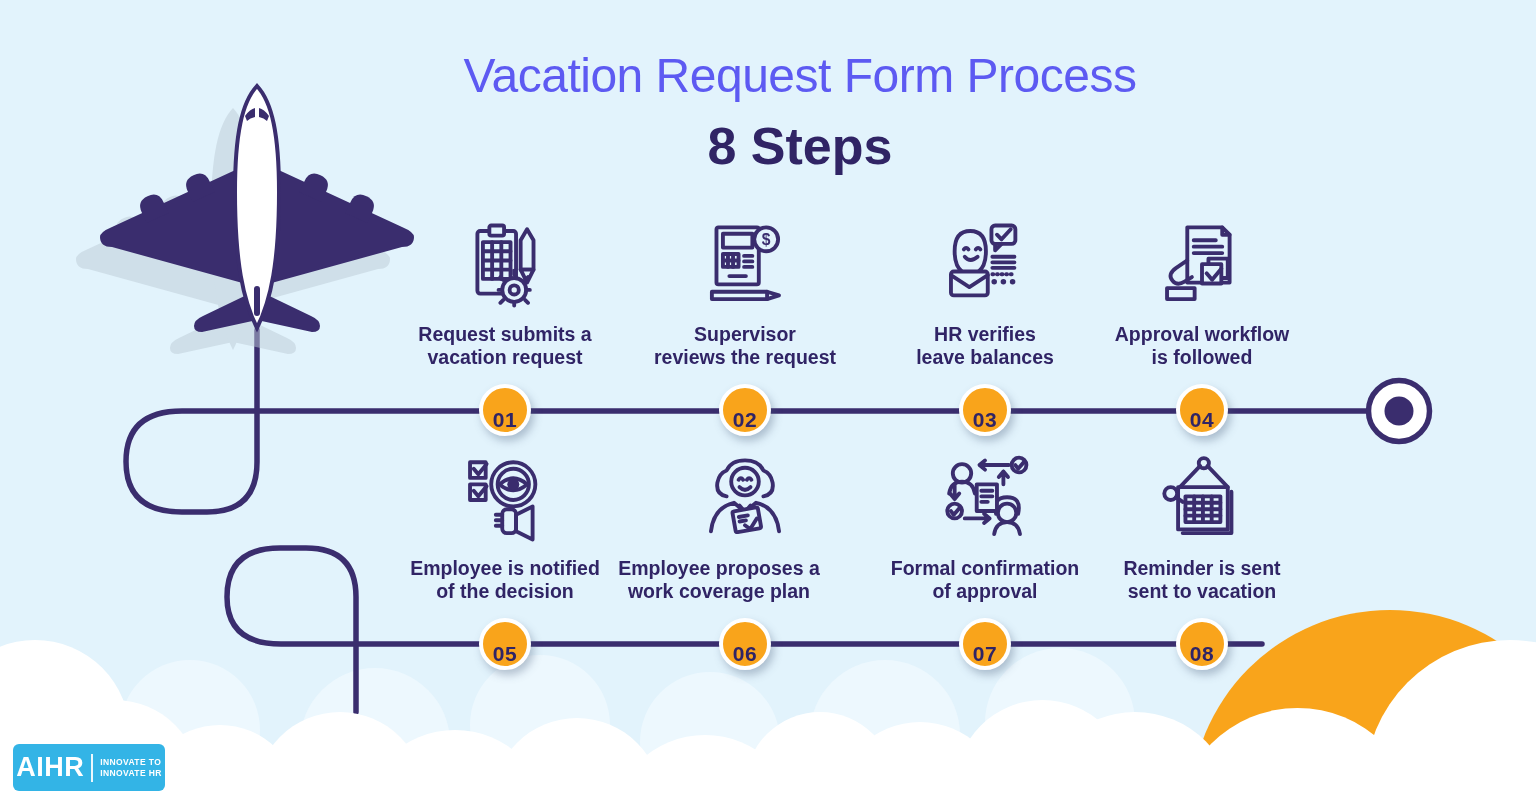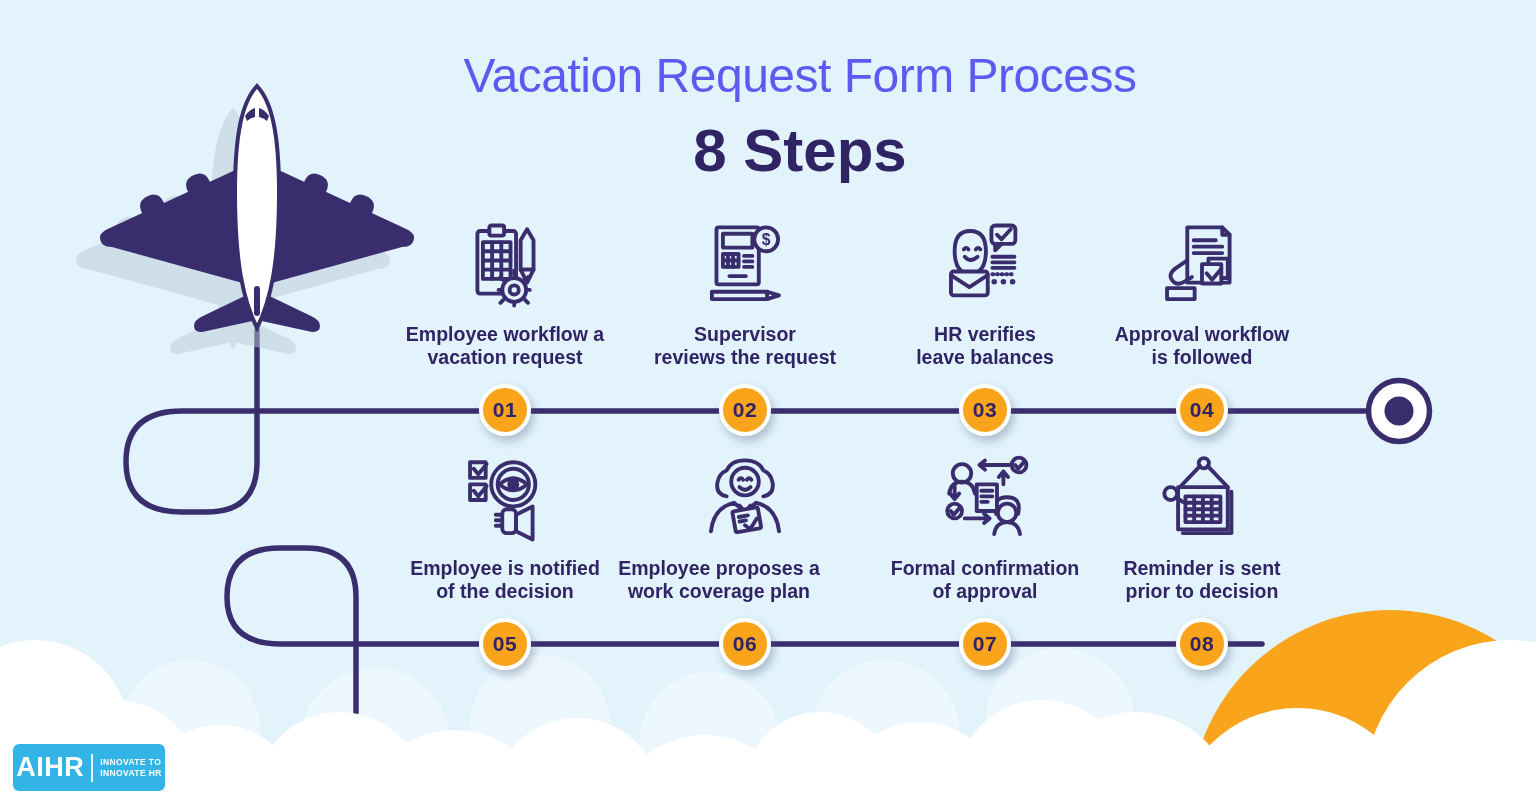--- a/index.html
+++ b/index.html
@@ -14,21 +14,21 @@
     font-family:"Liberation Sans", sans-serif;
   }
   .abs{position:absolute;}
   
   .title1{
     left:300px; top:48px; width:1000px; text-align:center;
     font-size:48px; font-weight:normal; color:var(--purple); letter-spacing:-0.5px; z-index:7;
   }
   .title2{
     left:300px; top:116px; width:1000px; text-align:center;
-    font-size:60px; font-weight:bold; color:var(--navy); z-index:7;
+    font-size:52px; font-weight:bold; color:var(--navy); z-index:7;
   }
   
   .cloud{border-radius:50%; background:var(--cloud); z-index:4;}
   .cloud-tint{border-radius:50%; background:var(--tint); z-index:1;}
   .sun{border-radius:50%; background:var(--orange); z-index:2;}
   
   .timeline{left:0; top:0; z-index:3;}
   .tl{fill:none; stroke:var(--line); stroke-width:5.5; stroke-linecap:round;}
   
   .step-icon{width:92px; height:92px; z-index:5;}
@@ -38,21 +38,21 @@
   .ic-text{fill:var(--line); font:bold 17px "Liberation Sans", sans-serif; text-anchor:middle; stroke:none;}
   .step-label{
     width:300px; text-align:center; z-index:5;
     font-size:19.5px; font-weight:bold; line-height:23px; color:var(--navy);
   }
   .step-label span{display:block;}
   .badge{
     width:44px; height:44px; border-radius:50%;
     background:var(--orange); border:4px solid #fff;
     box-shadow:3px 5px 8px rgba(70,90,120,.35);
-    display:flex; align-items:center; justify-content:center;
+    display:flex; align-items:flex-end; justify-content:center;
     font-size:21px; font-weight:bold; color:var(--navy); z-index:5; letter-spacing:.5px;
   }
   
   .plane{left:56px; top:76px; z-index:5;}
   
   .logo{
     left:13px; top:744px; width:152px; height:47px; border-radius:6px;
     background:var(--logo-blue); color:#fff; z-index:6;
     display:flex; align-items:center; justify-content:center;
   }
@@ -135,21 +135,21 @@
     <rect class="ic ic-bgfill" x="33" y="6" width="16" height="11" rx="2"></rect>
     <rect class="ic" x="26" y="24" width="30" height="40"></rect>
     <path class="ic" d="M26 34 h30 M26 44 h30 M26 54 h30 M36 24 v40 M46 24 v40"></path>
     <path class="ic ic-bgfill" d="M67 22 l7 -12 7 12 v32 h-14 z"></path>
     <path class="ic ic-bgfill" d="M67 54 h14 l-7 14 z"></path>
     <circle class="ic ic-bgfill" cx="60" cy="76" r="13"></circle>
     <circle class="ic" cx="60" cy="76" r="5"></circle>
     <path class="ic" d="M60 59 v-4 M60 93 v-4 M43 76 h4 M73 76 h4 M48 65 l-3 -3 M72 87 l3 3 M72 65 l3 -3 M48 87 l-3 3"></path>
   </svg>
   <div class="abs step-label" style="left:355px;top:323px;">
-    <span>Employee workflow a</span>
+    <span>Request submits a</span>
     <span>vacation request</span>
   </div>
   <div class="abs badge" style="left:479px;top:384px;">
     <span>01</span>
   </div>
 
   <svg class="abs step-icon" style="left:699px;top:220px;" viewBox="0 0 100 100">
     <rect class="ic" x="19" y="8" width="46" height="62" rx="2"></rect>
     <rect class="ic" x="26" y="15" width="32" height="15"></rect>
     <rect class="ic" x="26" y="37" width="17" height="14"></rect>
@@ -282,21 +282,21 @@
     <path class="ic" d="M48 13 L26 36 M56 13 L78 36"></path>
     <rect class="ic" x="24" y="36" width="54" height="46"></rect>
     <path class="ic" d="M82 41 v45 h-53"></path>
     <rect class="ic" x="32" y="46" width="38" height="28"></rect>
     <path class="ic" d="M32 53 h38 M32 60 h38 M32 67 h38 M41.5 46 v28 M51 46 v28 M60.5 46 v28"></path>
     <circle class="ic" cx="16" cy="43" r="7"></circle>
     <path class="ic" d="M22 47 l7 5"></path>
   </svg>
   <div class="abs step-label" style="left:1052px;top:557px;">
     <span>Reminder is sent</span>
-    <span>prior to decision</span>
+    <span>sent to vacation</span>
   </div>
   <div class="abs badge" style="left:1176px;top:618px;">
     <span>08</span>
   </div>
 
   <div class="abs logo">
     <span class="logo-brand">AIHR</span>
     <span class="logo-div"></span>
     <span class="logo-tag">
       <span>INNOVATE TO</span>

